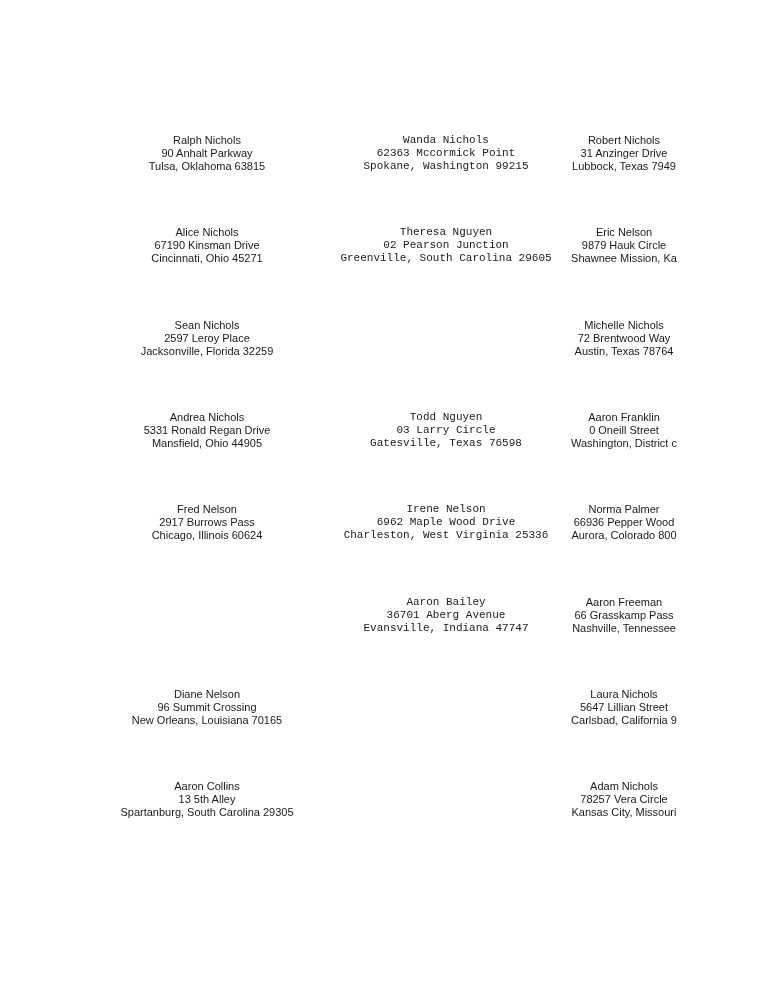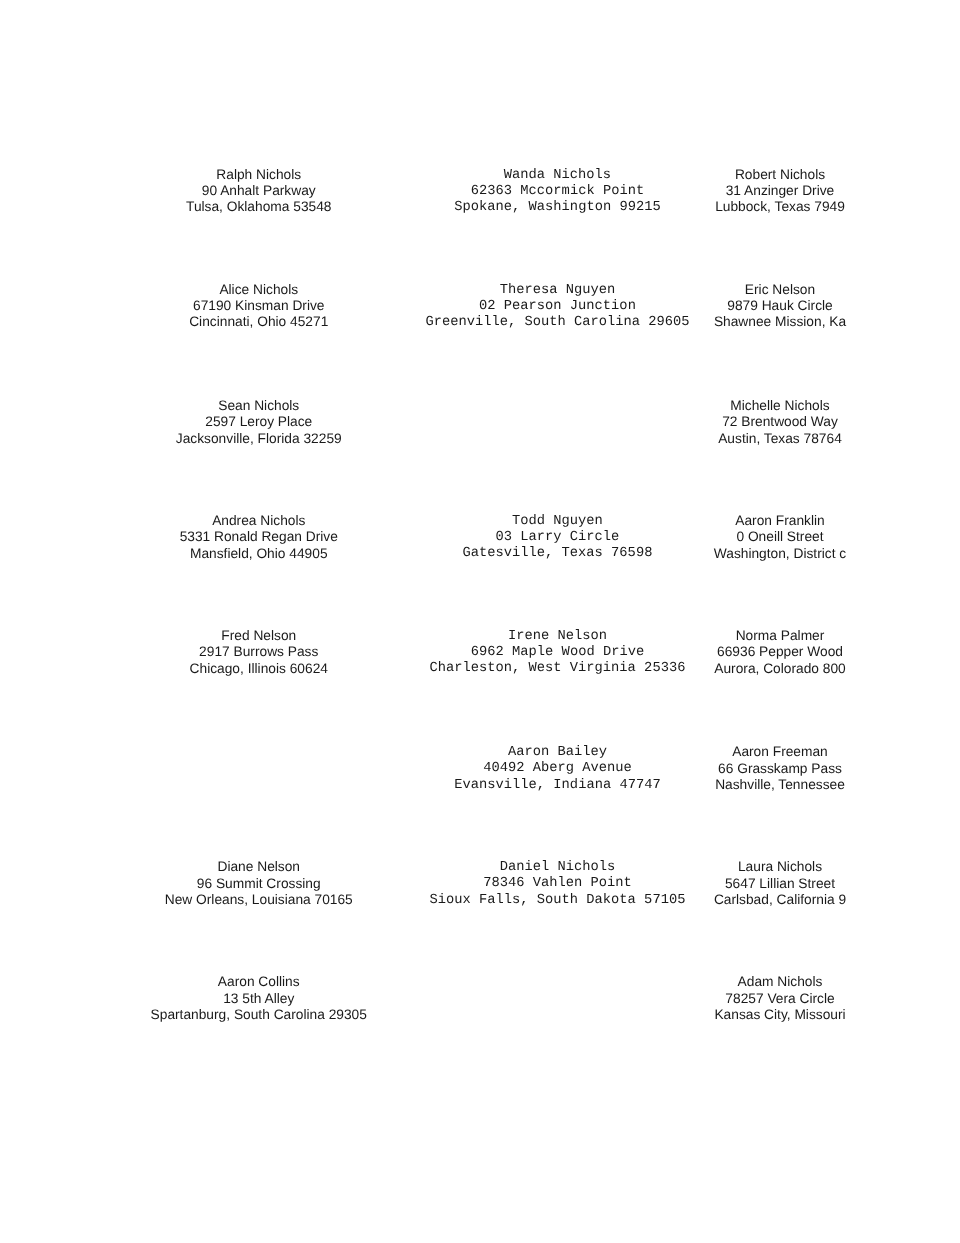--- a/index.html
+++ b/index.html
@@ -38,21 +38,21 @@
     .col-2 { left: 570px; width: 108px; }
   </style>
 </head>
 <body>
 
 <div class="sheet">
 
   <div class="label col-0" style="top:134px">
     <div>Ralph Nichols</div>
     <div>90 Anhalt Parkway</div>
-    <div>Tulsa, Oklahoma 53548</div>
+    <div>Tulsa, Oklahoma 63815</div>
   </div>
   <div class="label col-1" style="top:134px">
     <div>Wanda Nichols</div>
     <div>62363 Mccormick Point</div>
     <div>Spokane, Washington 99215</div>
   </div>
   <div class="label col-2" style="top:134px">
     <div>Robert Nichols</div>
     <div>31 Anzinger Drive</div>
     <div>Lubbock, Texas 7949</div>
@@ -112,38 +112,33 @@
     <div>Charleston, West Virginia 25336</div>
   </div>
   <div class="label col-2" style="top:503px">
     <div>Norma Palmer</div>
     <div>66936 Pepper Wood</div>
     <div>Aurora, Colorado 800</div>
   </div>
 
   <div class="label col-1" style="top:596px">
     <div>Aaron Bailey</div>
-    <div>40492 Aberg Avenue</div>
+    <div>36701 Aberg Avenue</div>
     <div>Evansville, Indiana 47747</div>
   </div>
   <div class="label col-2" style="top:596px">
     <div>Aaron Freeman</div>
     <div>66 Grasskamp Pass</div>
     <div>Nashville, Tennessee</div>
   </div>
 
   <div class="label col-0" style="top:688px">
     <div>Diane Nelson</div>
     <div>96 Summit Crossing</div>
     <div>New Orleans, Louisiana 70165</div>
-  </div>
-  <div class="label col-1" style="top:688px">
-    <div>Daniel Nichols</div>
-    <div>78346 Vahlen Point</div>
-    <div>Sioux Falls, South Dakota 57105</div>
   </div>
   <div class="label col-2" style="top:688px">
     <div>Laura Nichols</div>
     <div>5647 Lillian Street</div>
     <div>Carlsbad, California 9</div>
   </div>
 
   <div class="label col-0" style="top:780px">
     <div>Aaron Collins</div>
     <div>13 5th Alley</div>

